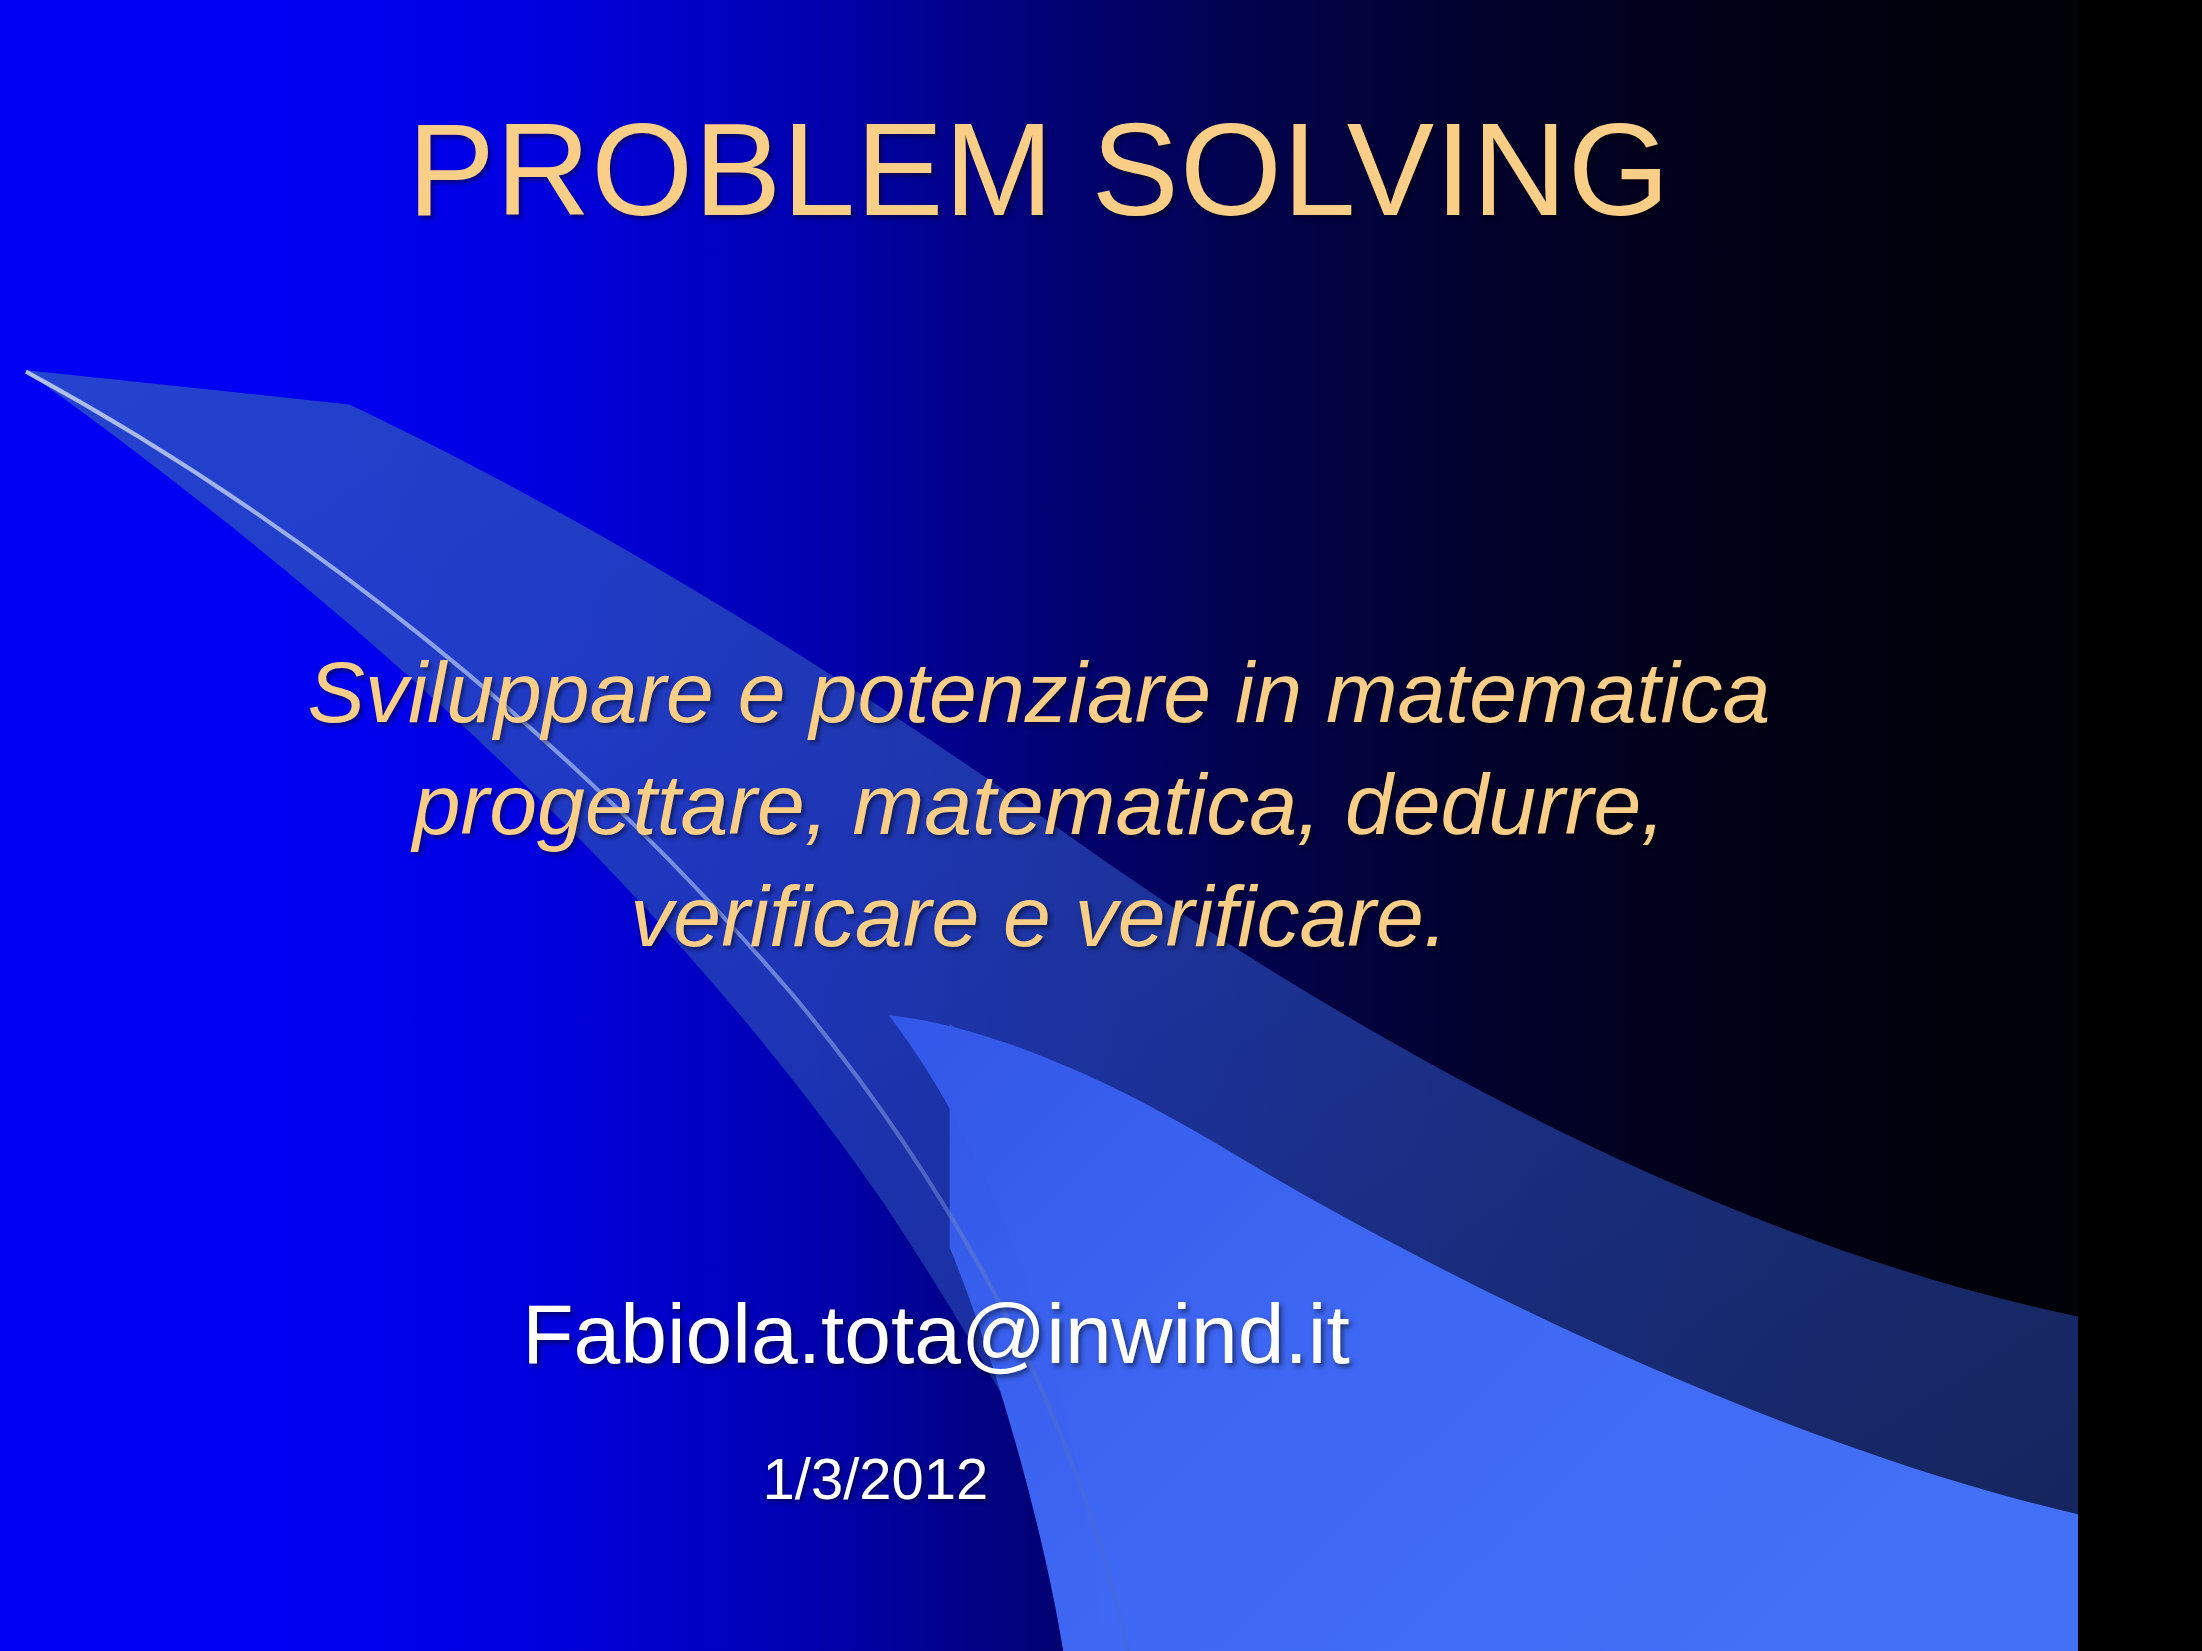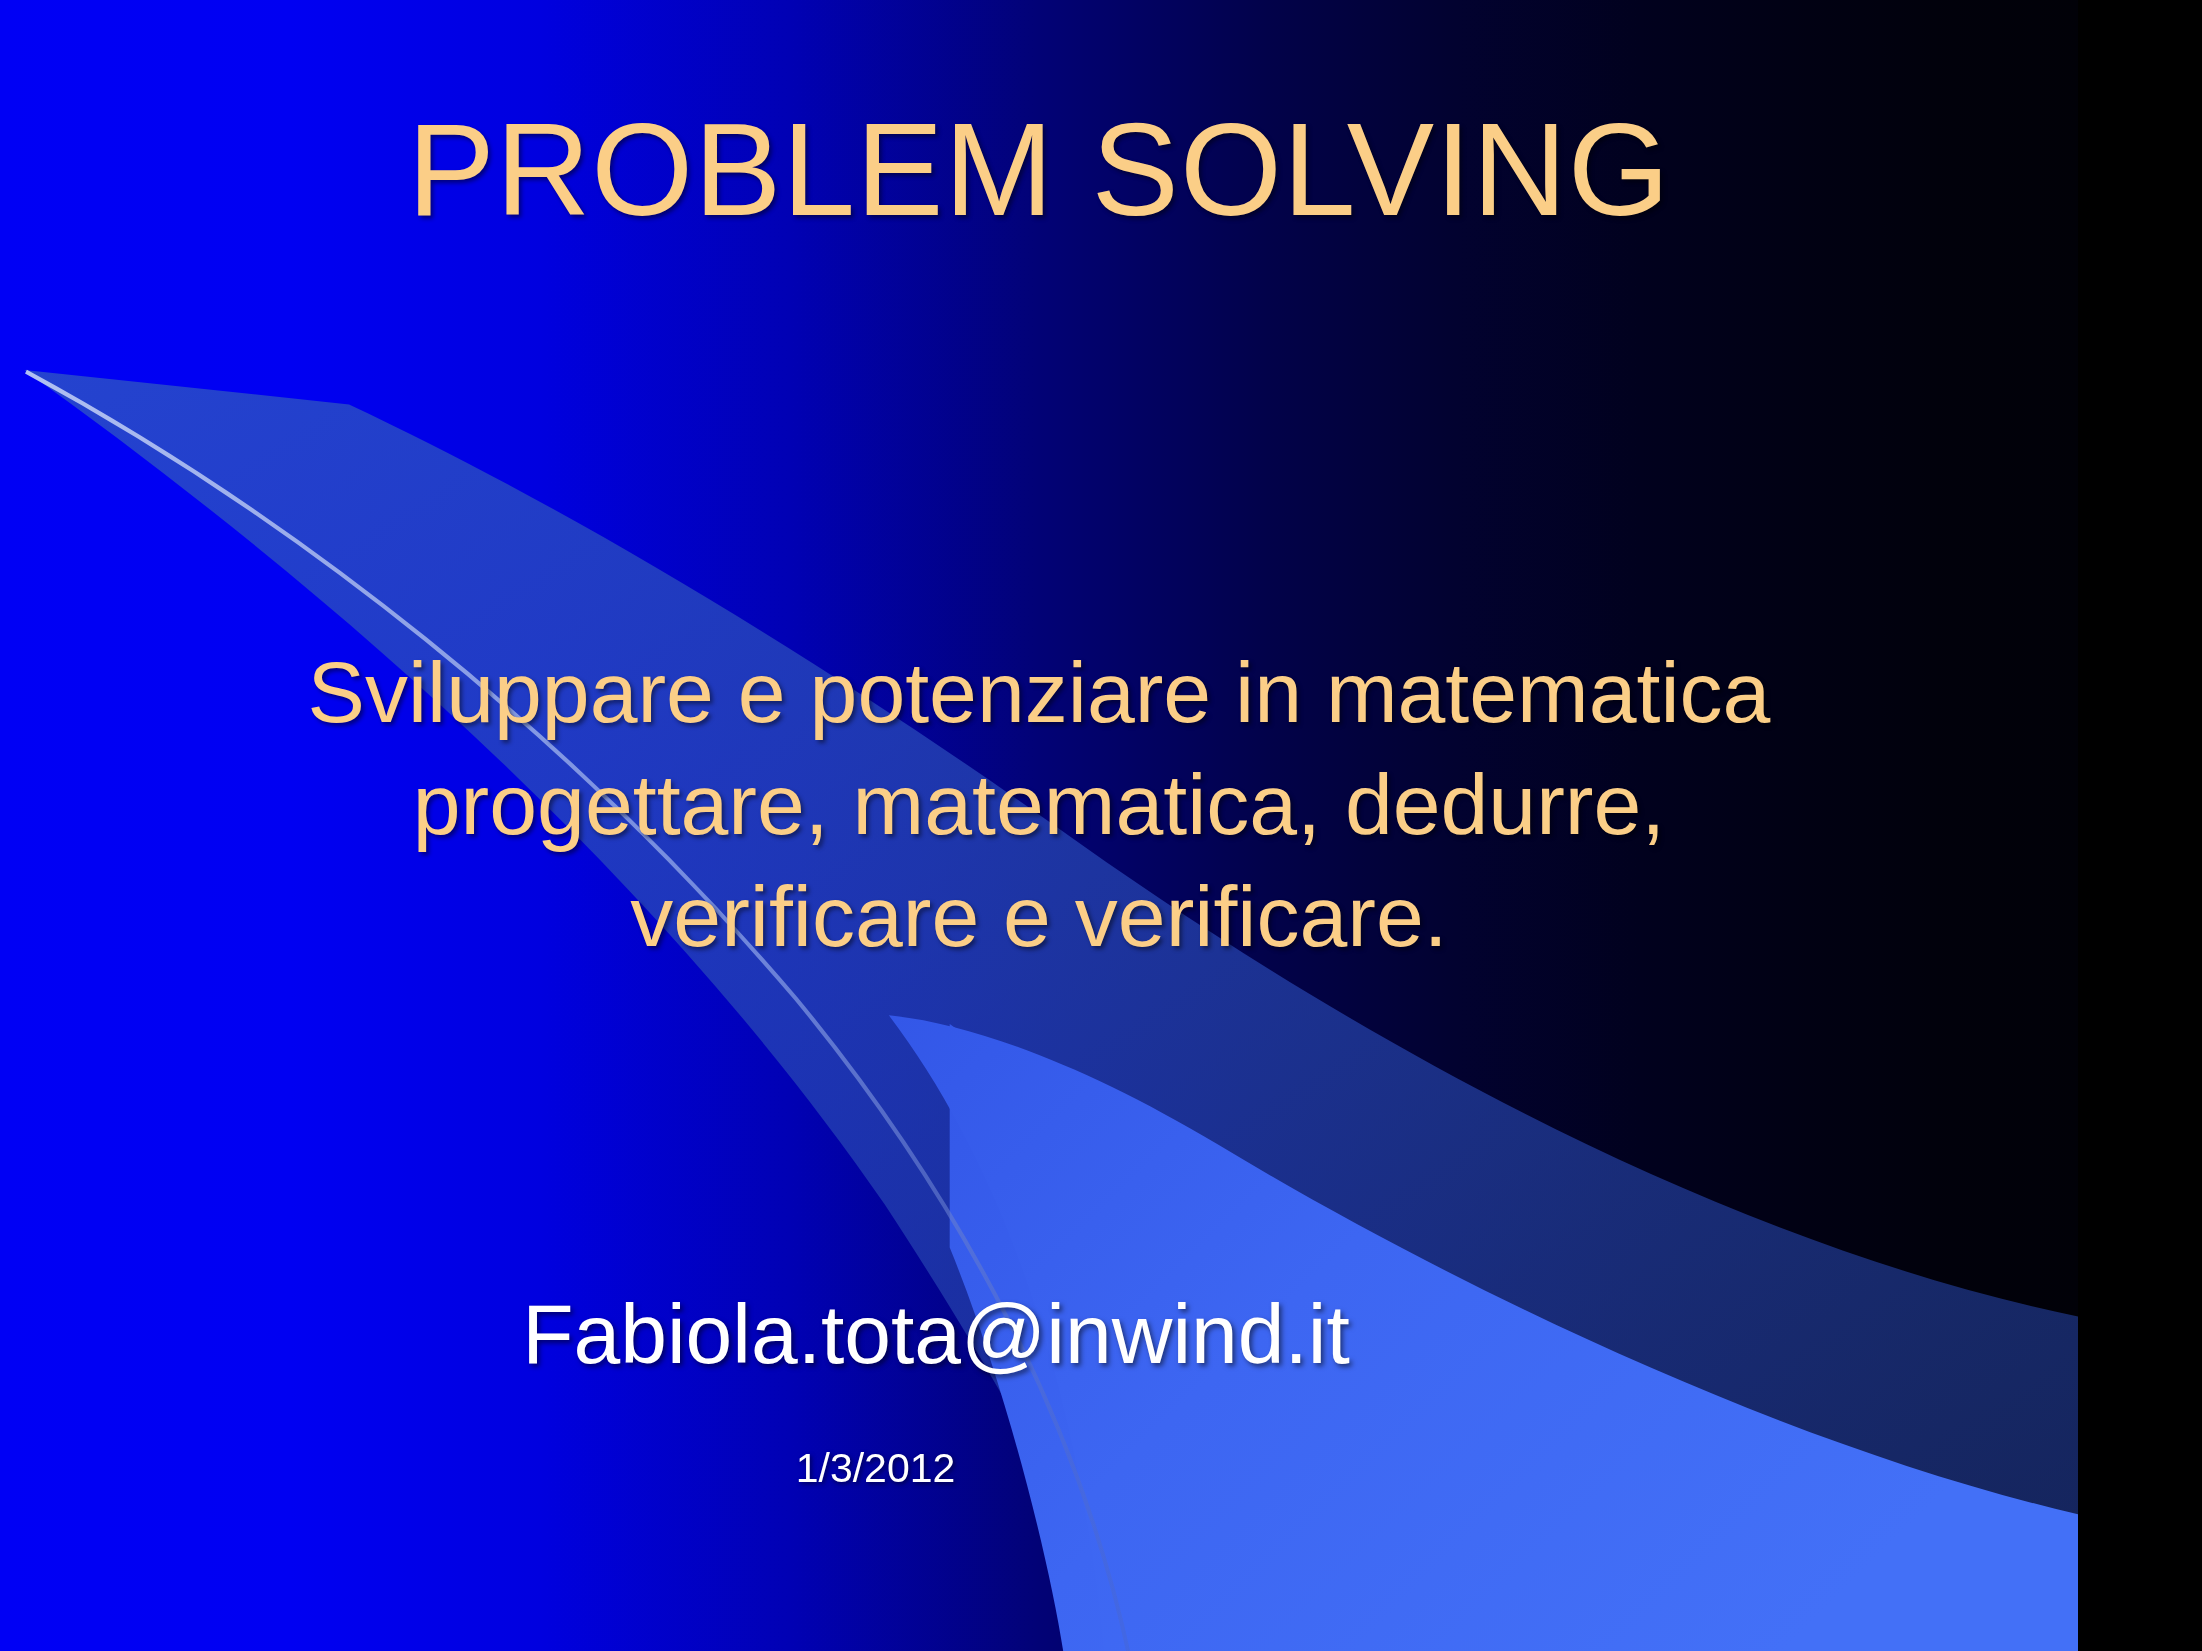--- a/index.html
+++ b/index.html
@@ -65,21 +65,21 @@
     left: 0;
     top: 637px;
     width: 100%;
     text-align: center;
     color: #FBCE87;
     font-size: 86px;
     line-height: 1.30;
     font-weight: 400;
     text-shadow: 2.6px 2.6px 4.3px rgba(0,0,0,0.45);
   }
-  .body-line { display: block; }
+  .body-line { display: block; font-style: italic; }
 
   .email {
     position: absolute;
     left: 0;
     top: 1286px;
     width: 100%;
     text-align: center;
     color: #FFFFFF;
     font-size: 84px;
     font-weight: 400;
@@ -89,21 +89,21 @@
     box-sizing: border-box;
   }
 
   .date {
     position: absolute;
     left: 0;
     top: 1445px;
     width: 100%;
     text-align: center;
     color: #FFFFFF;
-    font-size: 41px;
+    font-size: 58px;
     font-weight: 400;
     text-shadow: 1.7px 1.7px 4.3px rgba(0,0,0,0.5);
     padding-right: 327px;
     box-sizing: border-box;
   }
 </style>
 </head>
 <body>
 
 <div id="slide">

